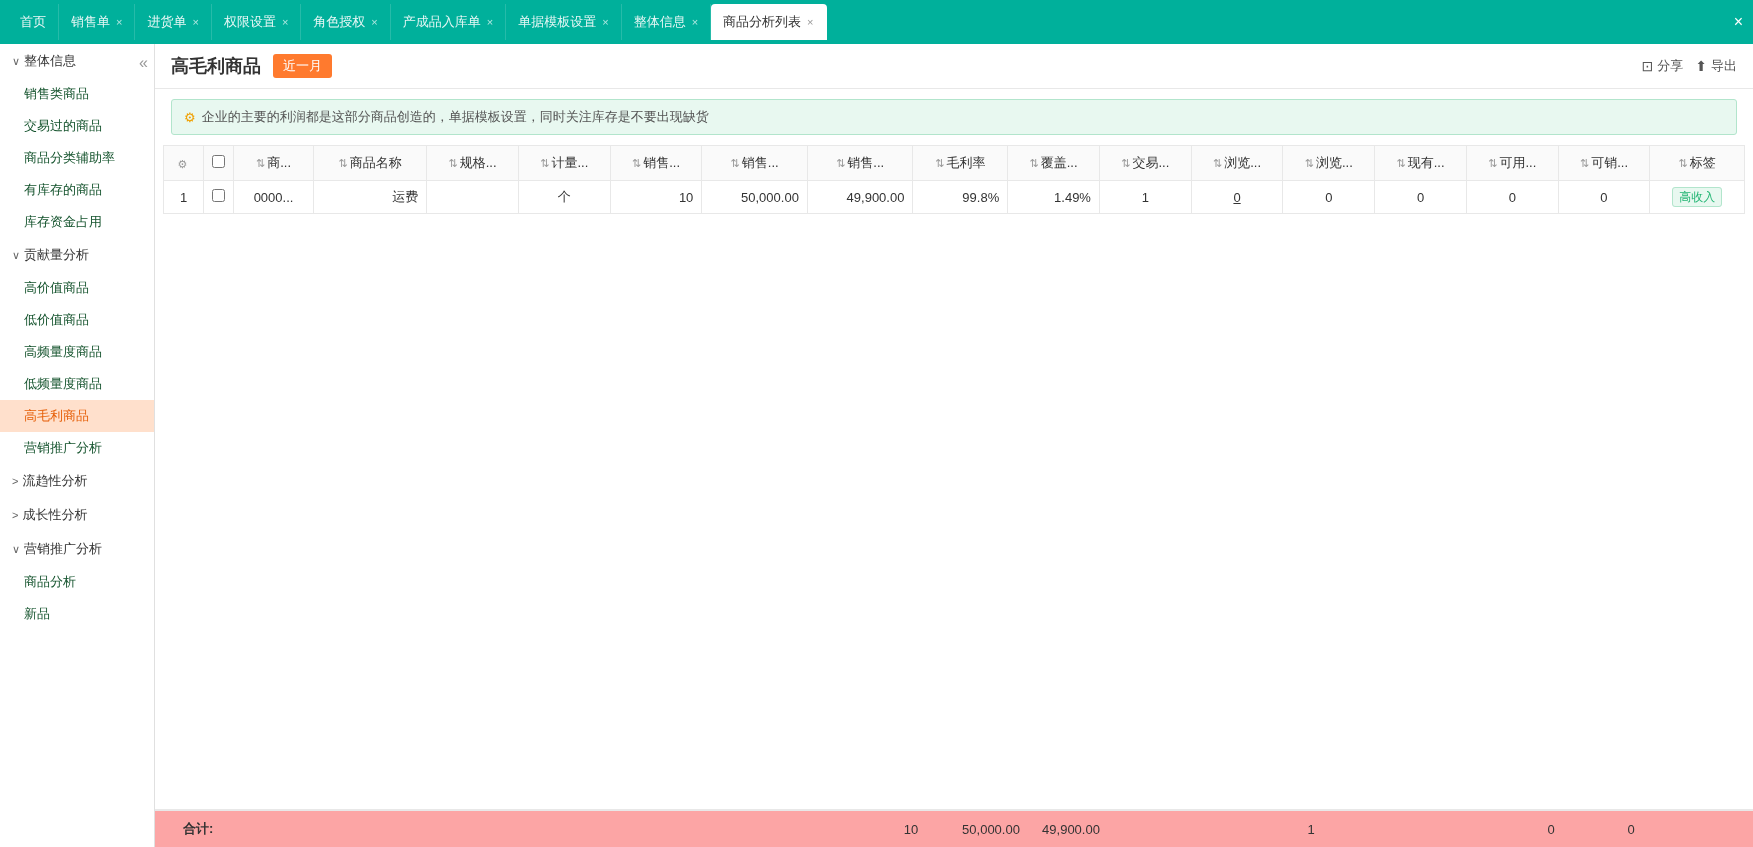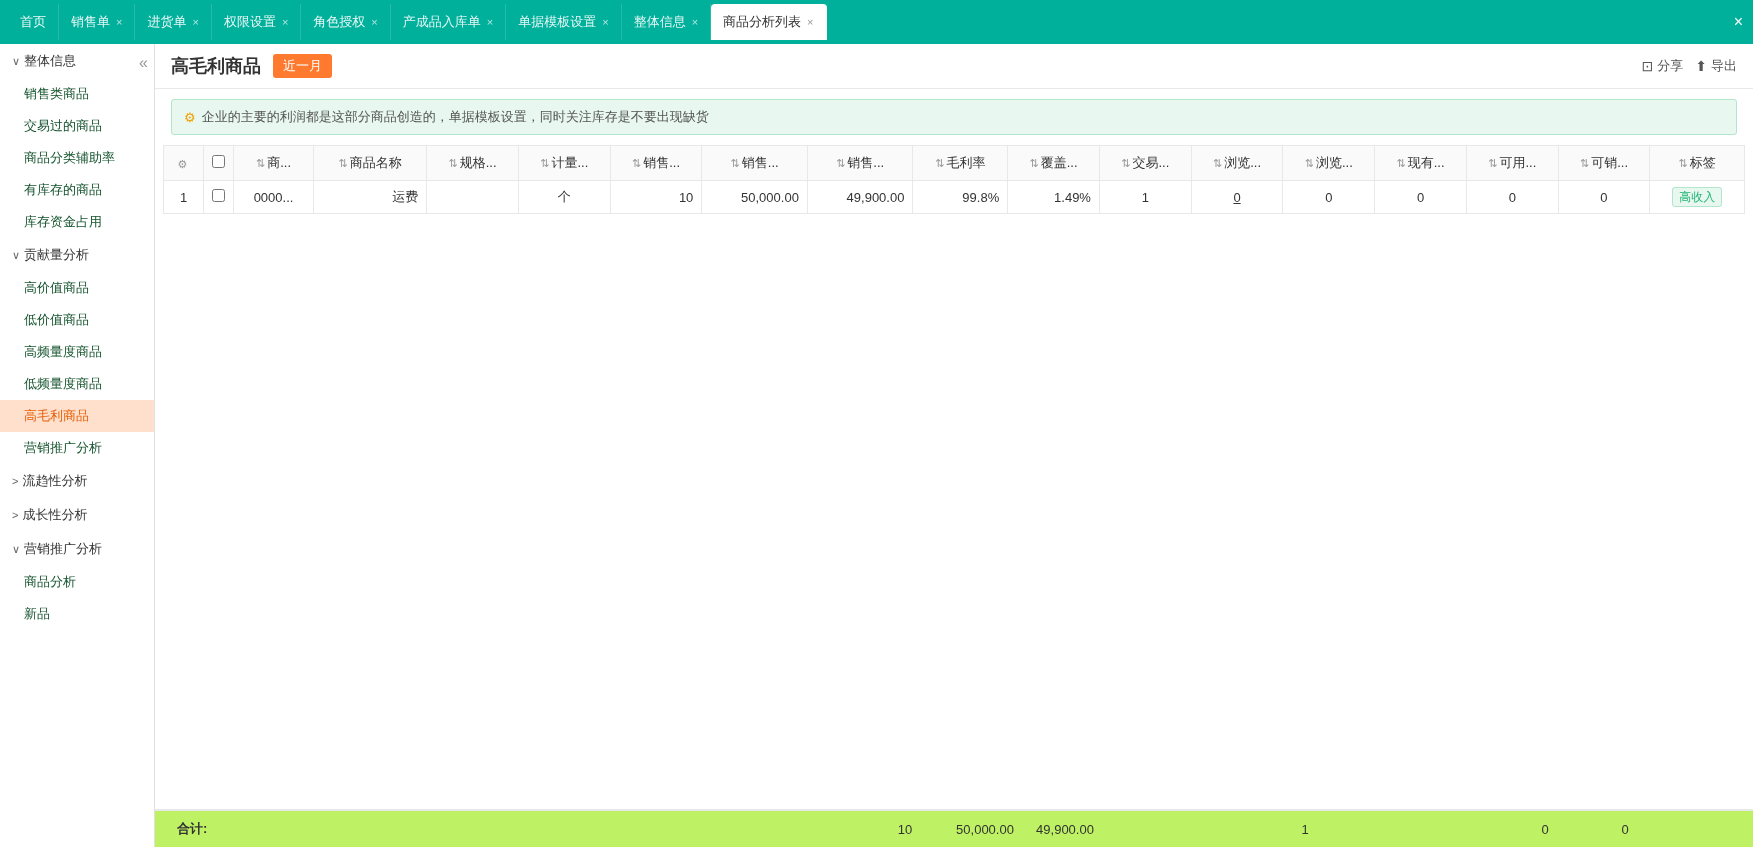--- a/index.html
+++ b/index.html
@@ -235,24 +235,24 @@
       color: #22b573;
       border: 1px solid #b2e5cc;
       border-radius: 3px;
       padding: 2px 6px;
       font-size: 12px;
     }
 
     
     .footer-total {
       border-top: 2px solid #e8e8e8;
-      background: #bef264;
-      display: flex;
-      align-items: center;
-      padding: 2px;
+      background: #fca5a5;
+      display: flex;
+      align-items: center;
+      padding: 8px;
       height: 38px;
       flex-shrink: 0;
     }
     .footer-total-inner {
       display: flex;
       align-items: center;
       width: 100%;
       min-width: 1500px;
       padding: 0 8px;
     }

